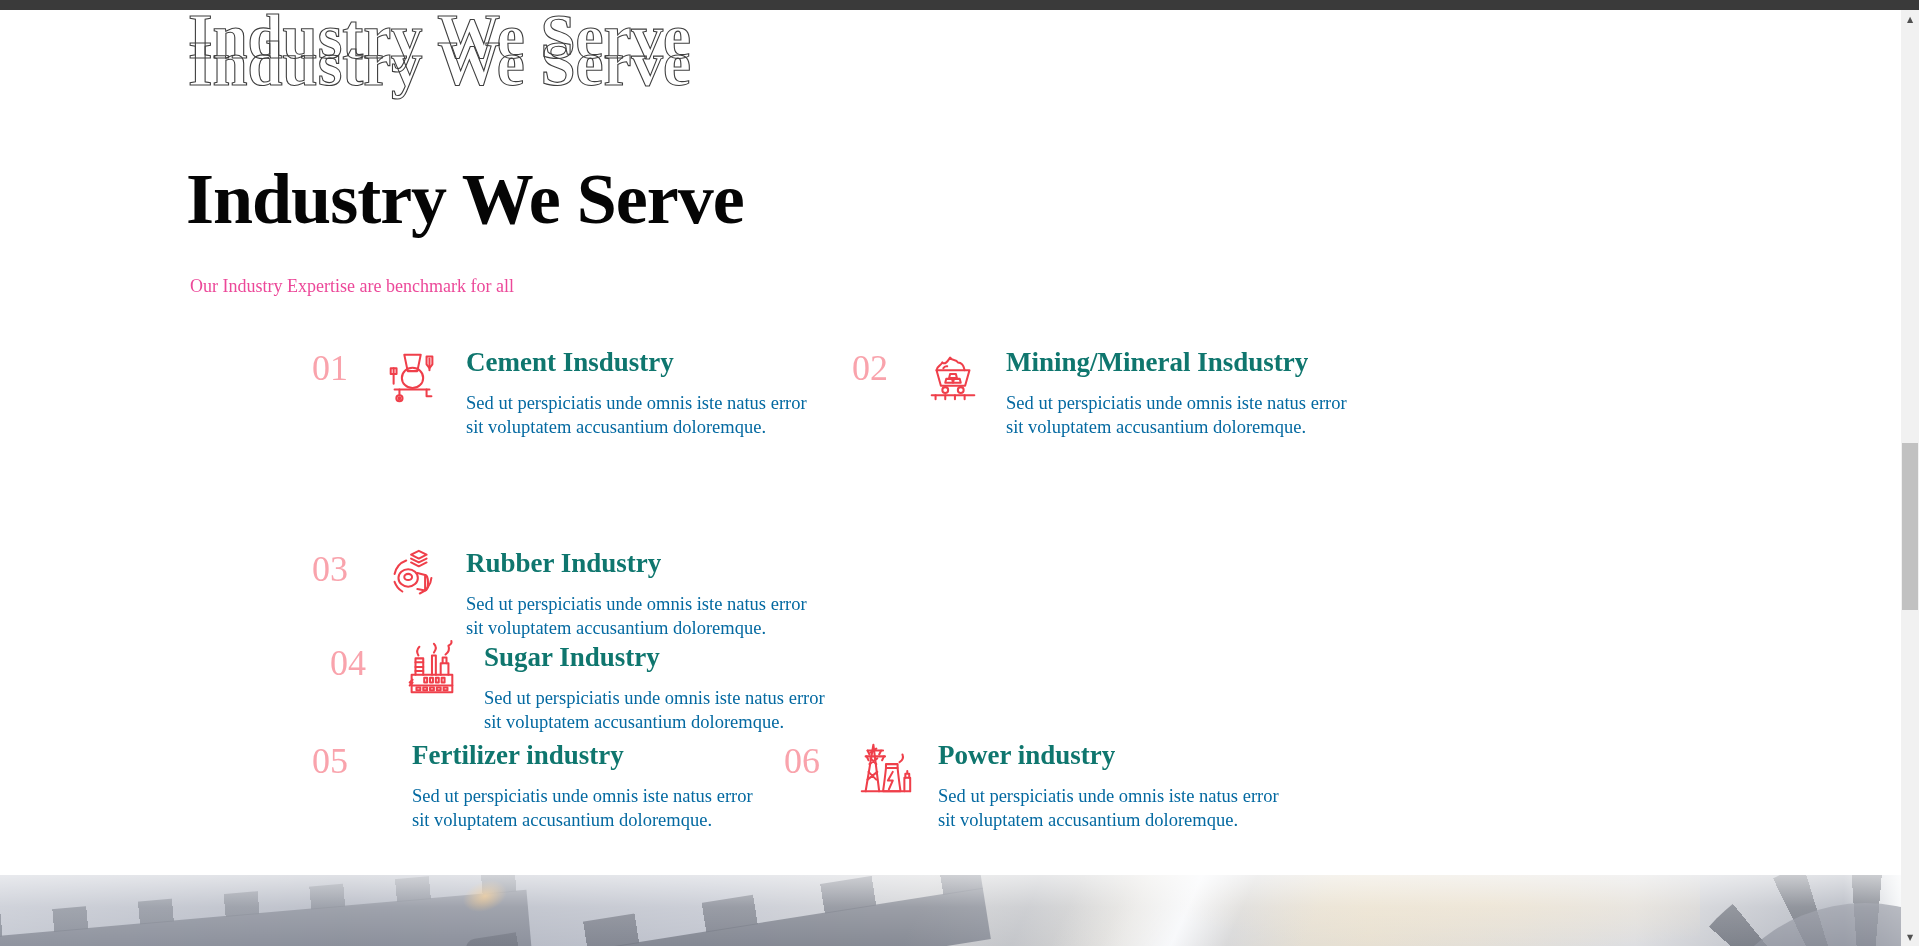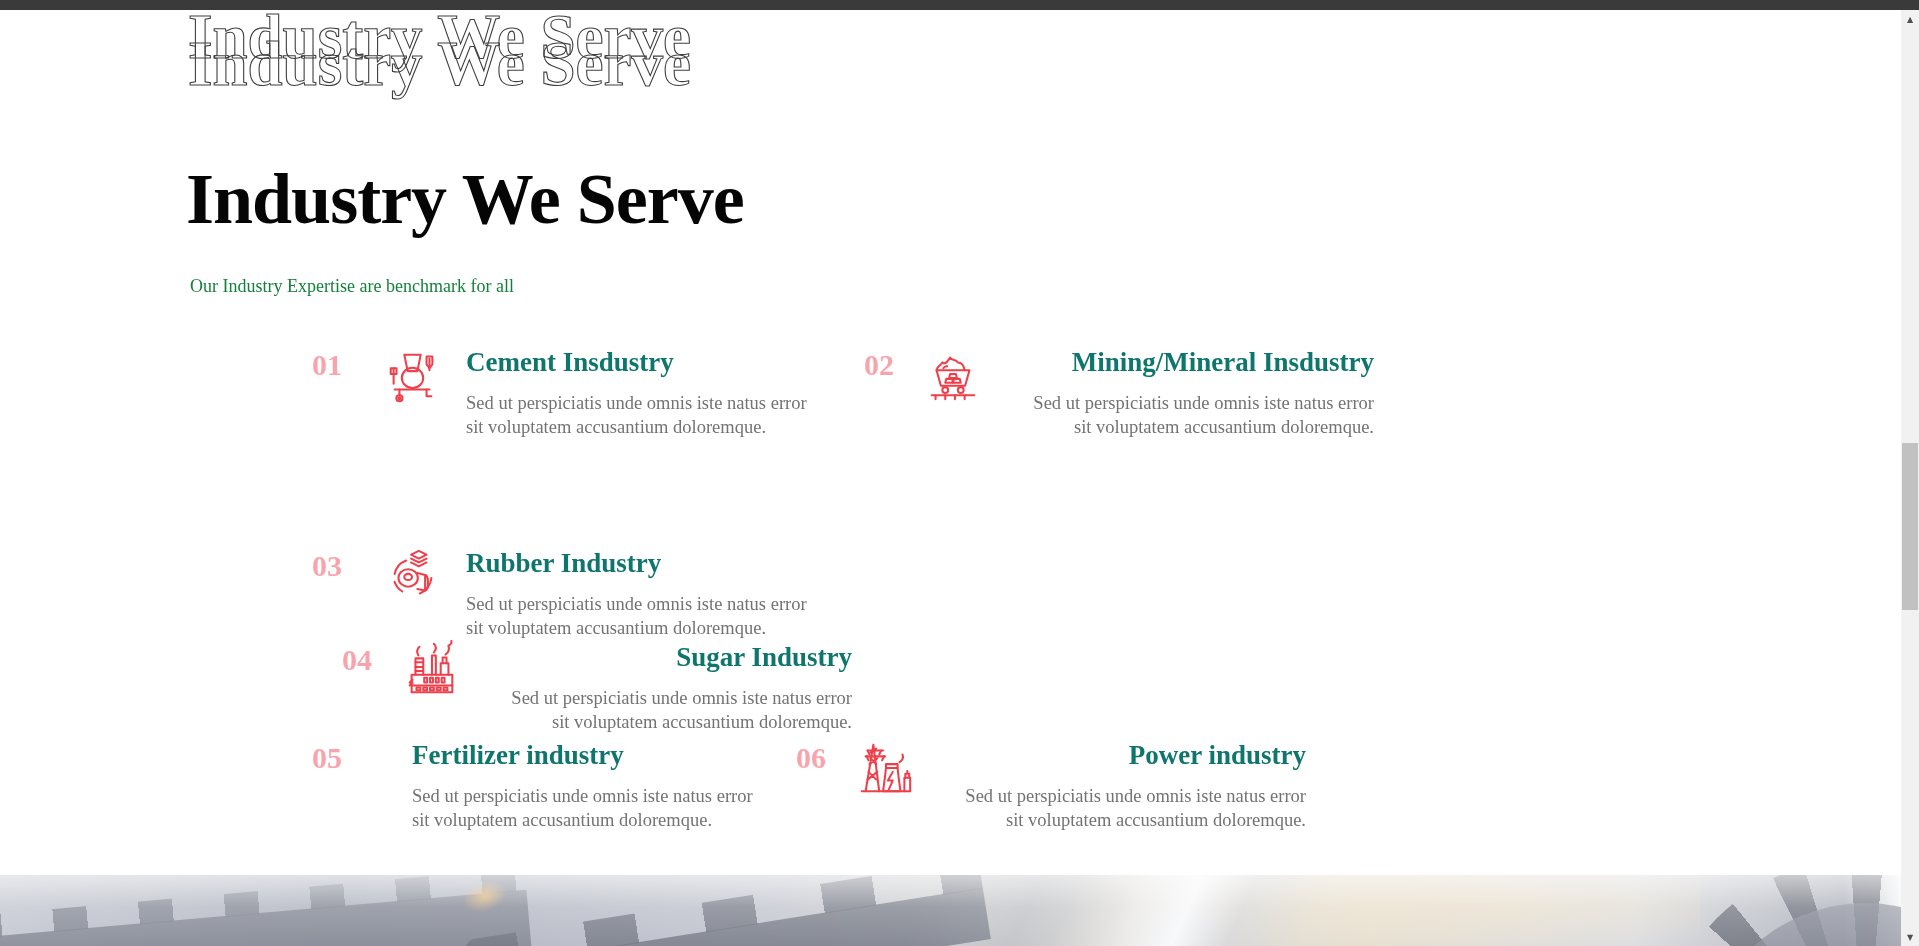--- a/index.html
+++ b/index.html
@@ -20,41 +20,41 @@
     color:transparent; -webkit-text-stroke:1.1px #3f3f3f; white-space:nowrap;
   }
   .ghost.copy1 { top:2px; }
   .ghost.copy2 { top:29px; }
 
   .page-title {
     position:absolute; left:186px; top:110px; font-size:72px; font-weight:bold;
     color:#050505; letter-spacing:-1px; white-space:nowrap; z-index:2;
   }
   .page-subtitle {
-    position:absolute; left:190px; top:276px; font-size:18px; color:#15803d; z-index:2;
+    position:absolute; left:190px; top:276px; font-size:18px; color:#ec4899; z-index:2;
   }
 
   
   .row { position:absolute; display:flex; align-items:flex-start; z-index:2; }
   .row1 { left:312px; top:346px; }
   .row2 { left:312px; top:547px;flex-direction:column; }
   .row3 { left:312px; top:739px; }
 
   .item { display:flex; align-items:flex-start; }
   .item .num {
-    width:42px; padding-top:4px; font-size:30px; font-weight:bold; color:#f9a3ac; line-height:1;
+    width:42px; padding-top:4px; font-size:36px; font-weight:normal; color:#f9a3ac; line-height:1;
   }
   .item .iconbox { width:62px; height:62px; margin-left:28px; margin-right:22px; margin-top:-2px; }
   .item .iconbox svg { width:62px; height:62px; stroke:#ef3f4a; fill:none; stroke-width:2.1; stroke-linecap:round; stroke-linejoin:round; }
   .item .content { width:368px; }
   .item .content.no-icon { margin-left:58px; }
   .item .title { font-size:27px; font-weight:bold; color:#0f766e; line-height:1.1; padding-top:2px; }
-  .item .desc { margin-top:13px; font-size:18.5px; line-height:1.33; color:#737373; }
+  .item .desc { margin-top:13px; font-size:18.5px; line-height:1.33; color:#0369a1; }
   .item .desc span { display:block; }
-  .col2 { margin-left:18px;text-align:right; }
+  .col2 { margin-left:18px; }
   .row3 .col2 { margin-left:4px; }
 
   
   .photo-strip {
     position:absolute; left:0; top:875px; width:1901px; height:71px; overflow:hidden; z-index:3;
     background:linear-gradient(90deg,#aeb3c0 0%,#8f95a5 18%,#a8adbb 38%,#c9c8c6 55%,#ddd3bf 72%,#cfd0d4 86%,#8e94a2 97%,#f2f4f6 100%);
   }
   .ps-layer { position:absolute; }
   .rack { background:rgba(74,81,97,.78); }
   .rack-teeth::before {

